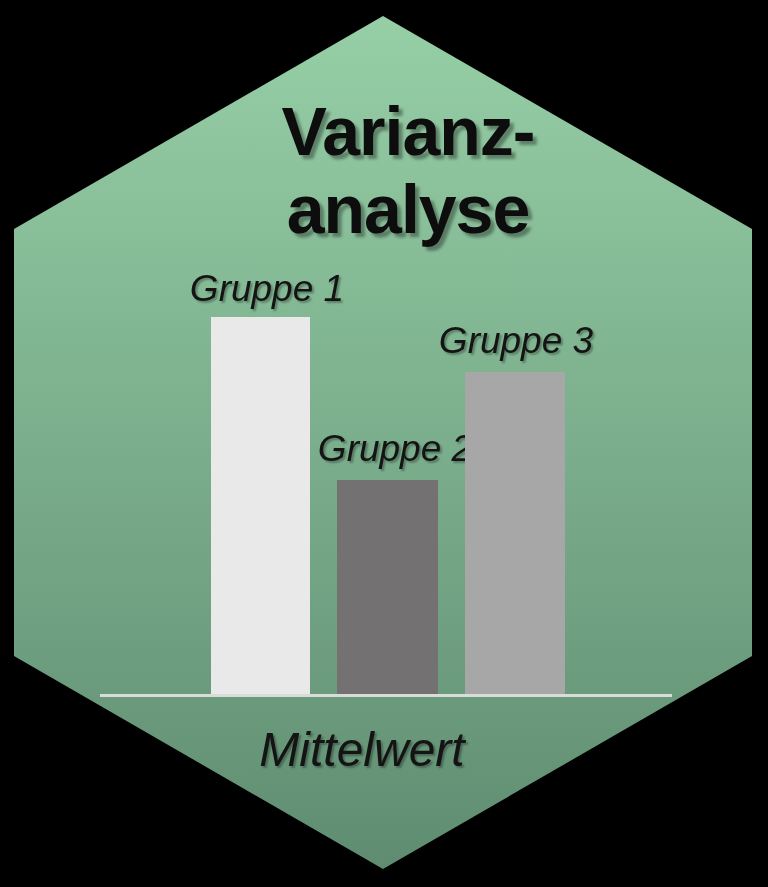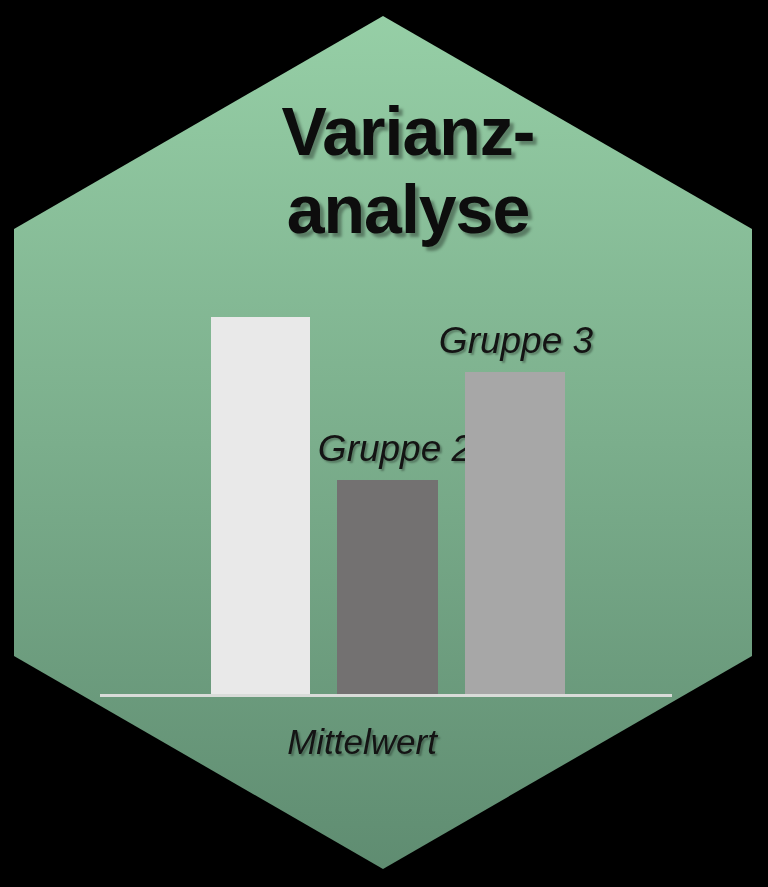--- a/index.html
+++ b/index.html
@@ -57,39 +57,40 @@
     text-shadow: 2px 2px 2px rgba(0,0,0,0.30);
   }
   .label-1 { left: 267px; top: 268px; }
   .label-2 { left: 395px; top: 428px; }
   .label-3 { left: 516px; top: 320px; text-align: right; }
 
   .axis-label {
     position: absolute;
     left: 362px; top: 722px;
     transform: translateX(-50%);
-    font-size: 35px;
+    font-size: 48px;
     font-style: italic;
     font-weight: 500;
     color: #141414;
     white-space: nowrap;
     text-shadow: 2px 2px 2px rgba(0,0,0,0.30);
   }
 </style>
 </head>
 <body>
 
 <div class="stage">
   <div class="hexagon"></div>
 
   <div class="title">
     <span>Varianz-</span>
     <span>analyse</span>
   </div>
 
+  <div class="bar-label label-1">Gruppe 1</div>
   <div class="bar-label label-2">Gruppe 2</div>
   <div class="bar-label label-3">Gruppe 3</div>
 
   <div class="bar bar-1" style="height: 380px; background: rgb(233, 233, 233);"></div>
   <div class="bar bar-2" style="height: 217px; background: rgb(115, 113, 113);"></div>
   <div class="bar bar-3" style="height: 325px; background: rgb(167, 167, 167);"></div>
 
   <div class="baseline-rule"></div>
 
   <div class="axis-label">Mittelwert</div>

